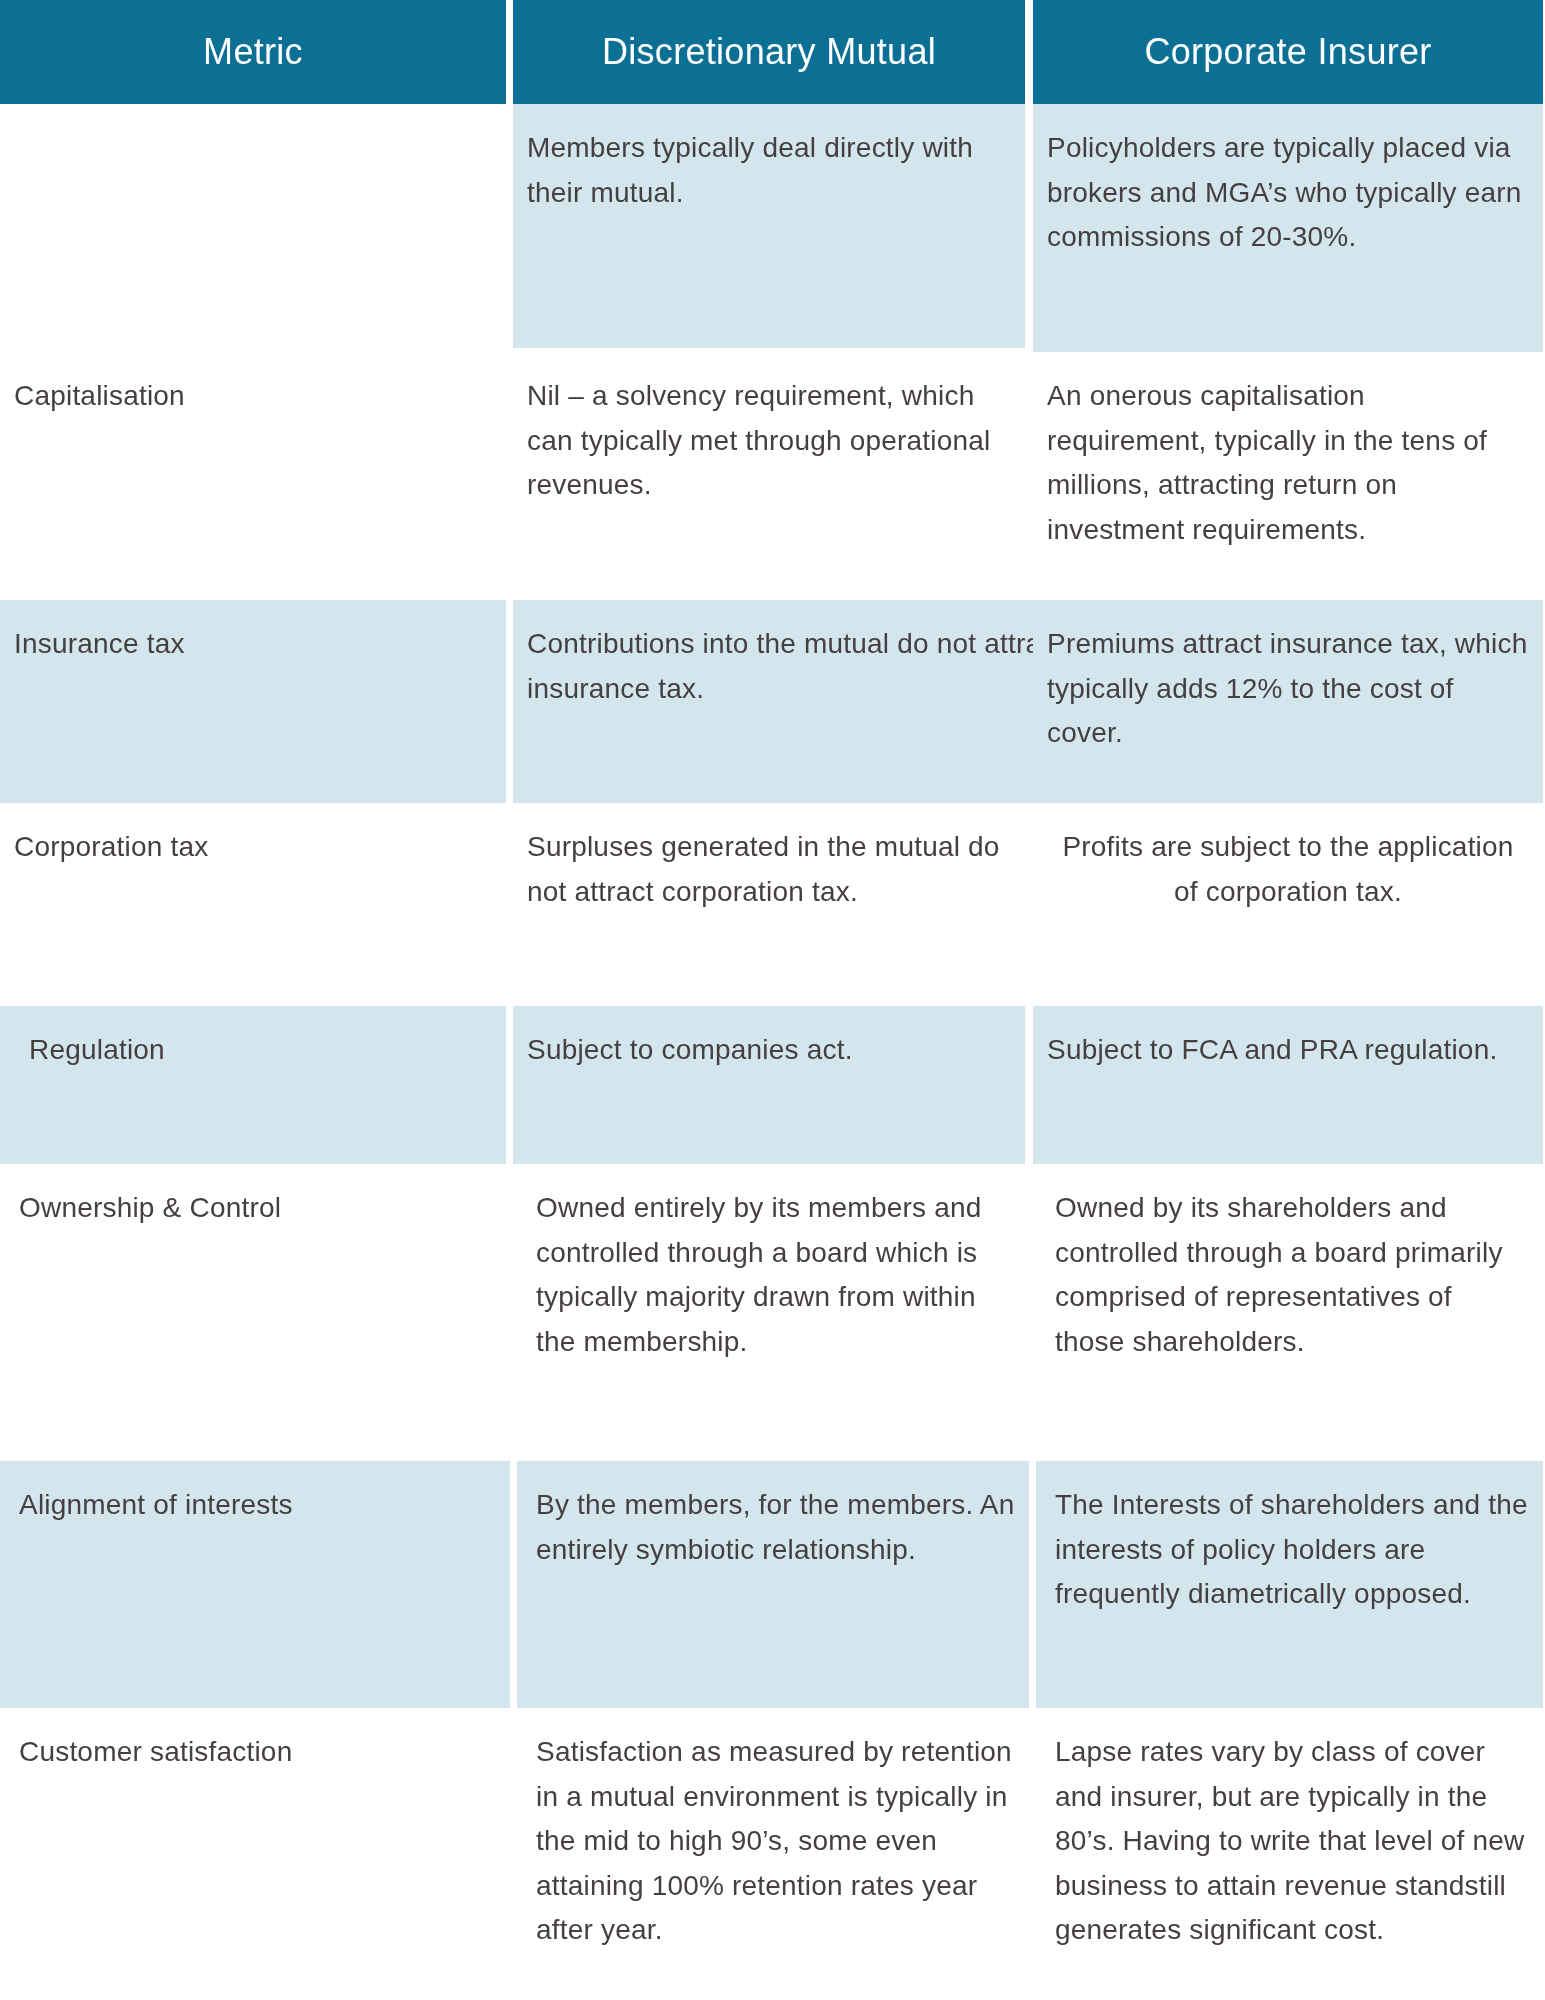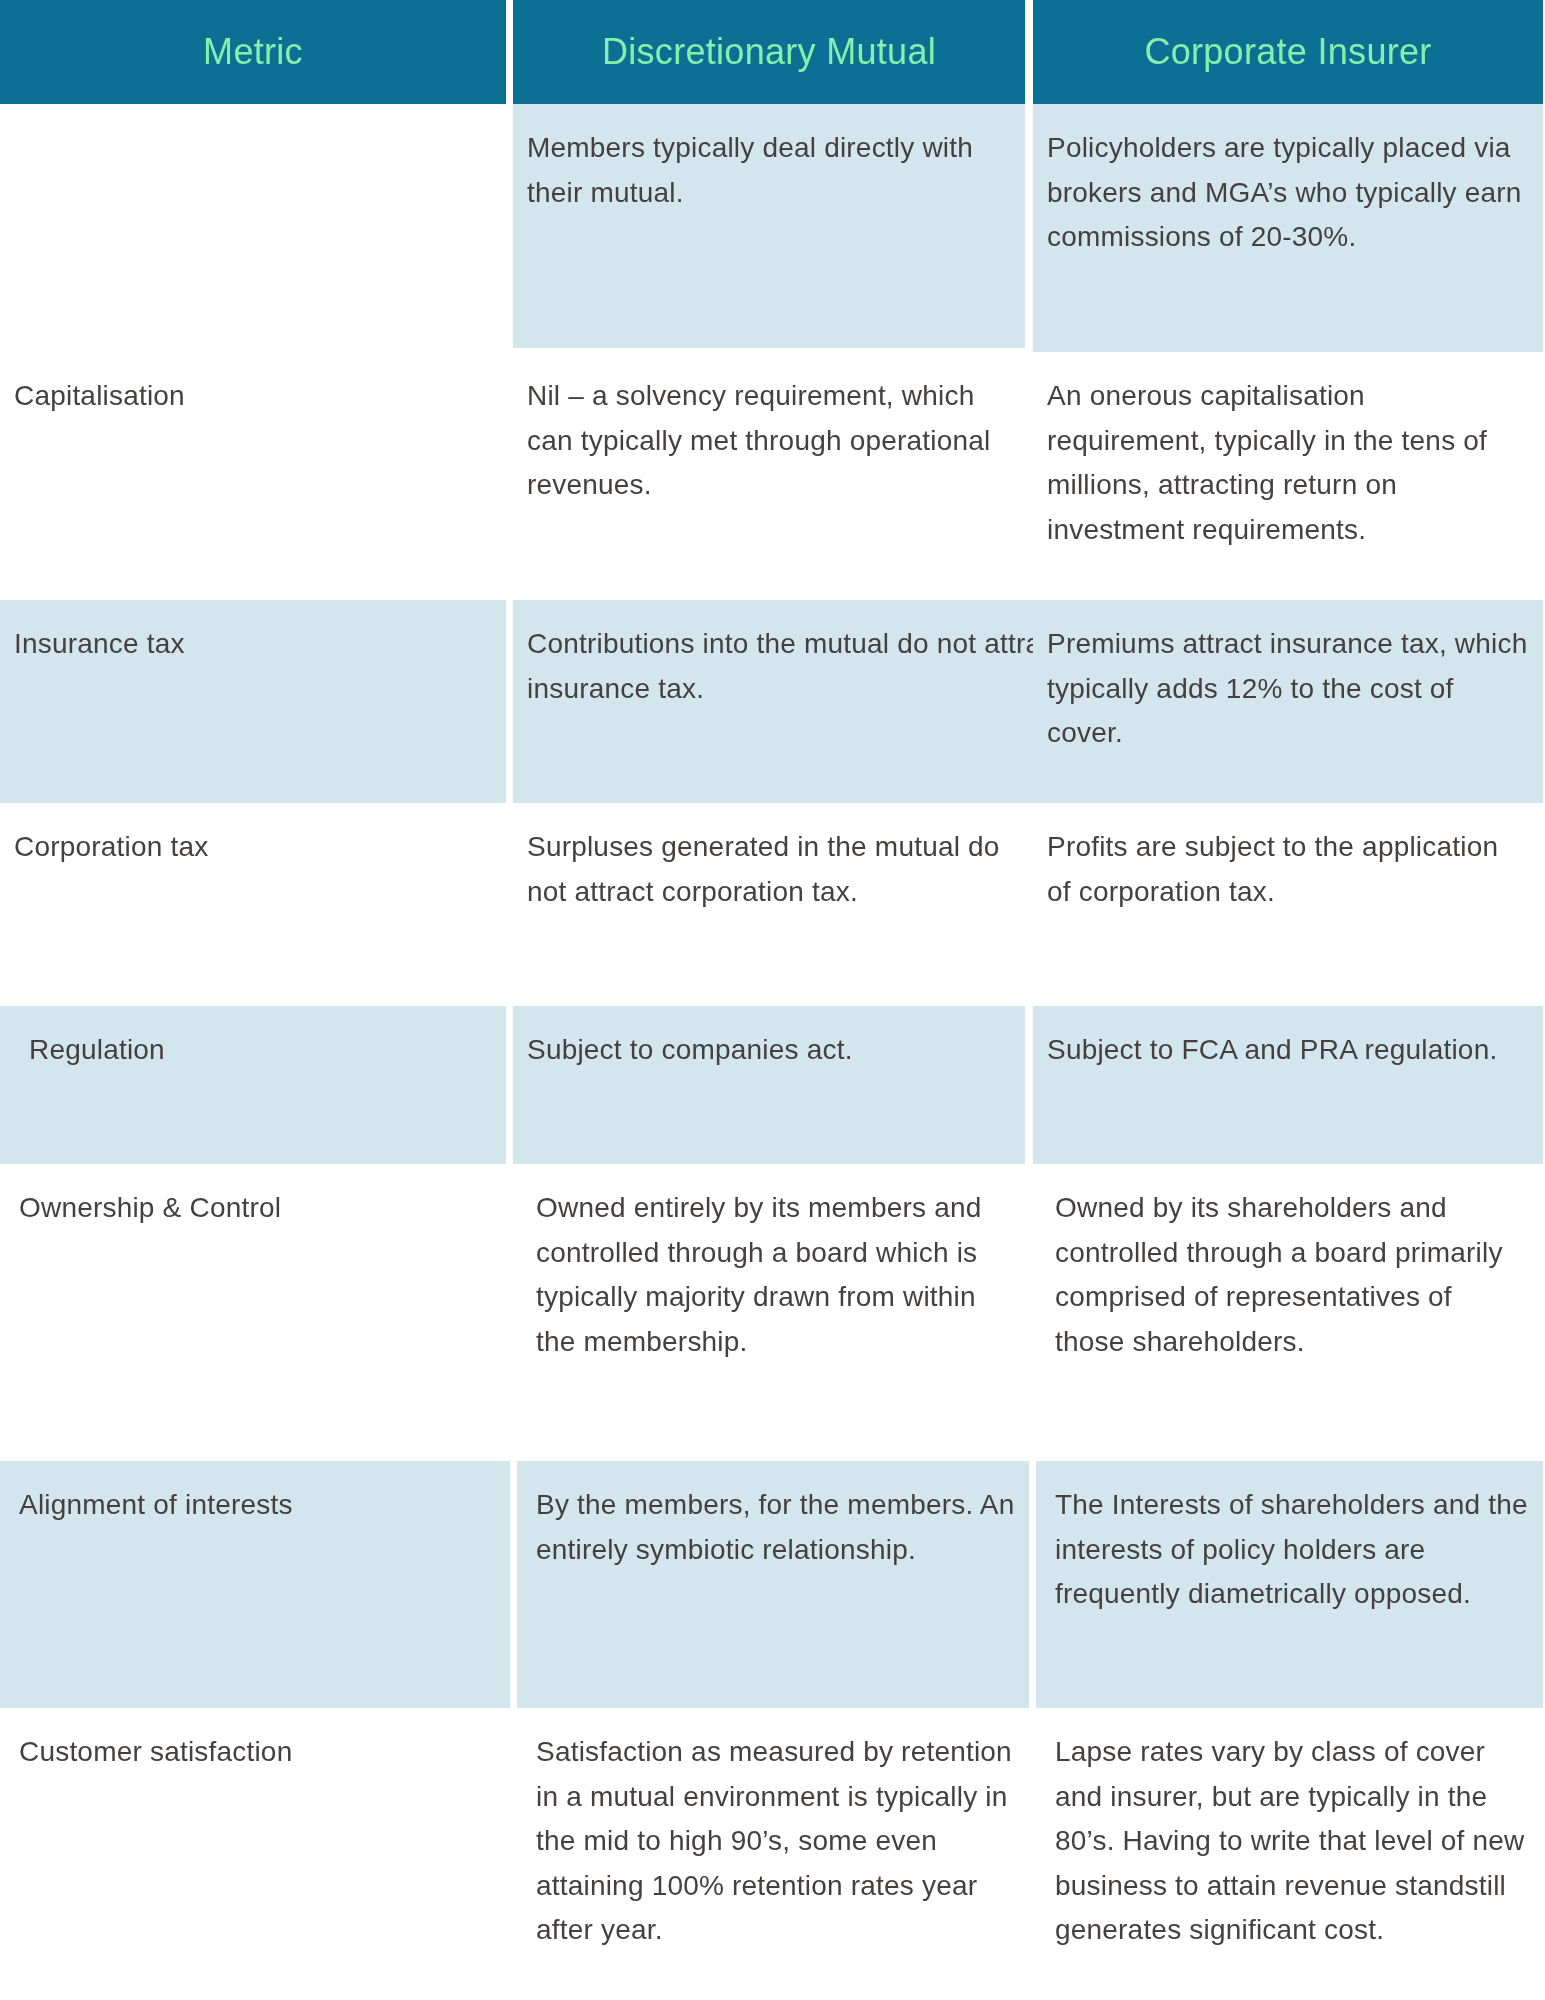--- a/index.html
+++ b/index.html
@@ -21,21 +21,21 @@
     }
     .cell {
       position: absolute;
       box-sizing: border-box;
       font-size: 28px;
       line-height: 44.5px;
       letter-spacing: 0.2px;
     }
     .hdr {
       background: #0c7095;
-      color: #86efac;
+      color: #ffffff;
       font-size: 36px;
       display: flex;
       align-items: center;
       justify-content: center;
       letter-spacing: 0.3px;
     }
     .shaded { background: #d3e5ed; }
     .plain { background: #ffffff; }
     .txt {
       padding: 22px 14px 0 14px;
@@ -63,21 +63,21 @@
   <div class="cell plain txt" style="left:0;top:352px;width:506px;height:248px;">Capitalisation</div>
   <div class="cell plain txt" style="left:513px;top:352px;width:512px;height:248px;">Nil – a solvency requirement, which can typically met through operational revenues.</div>
   <div class="cell plain txt" style="left:1033px;top:352px;width:510px;height:248px;">An onerous capitalisation requirement, typically in the tens of millions, attracting return on investment requirements.</div>
 
   <div class="cell shaded txt" style="left:0;top:600px;width:506px;height:203px;">Insurance tax</div>
   <div class="cell shaded txt" style="left:513px;top:600px;width:592px;height:203px;">Contributions into the mutual do not attract insurance tax.</div>
   <div class="cell shaded txt" style="left:1033px;top:600px;width:510px;height:203px;">Premiums attract insurance tax, which typically adds 12% to the cost of cover.</div>
 
   <div class="cell plain txt" style="left:0;top:803px;width:506px;height:203px;">Corporation tax</div>
   <div class="cell plain txt" style="left:513px;top:803px;width:512px;height:203px;">Surpluses generated in the mutual do not attract corporation tax.</div>
-  <div class="cell plain txt" style="left:1033px;top:803px;width:510px;height:203px;">Profits are subject to the application of corporation tax.</div>
+  <div class="cell plain txt" style="left:1033px;top:803px;width:510px;height:203px;text-align:center;">Profits are subject to the application of corporation tax.</div>
 
   <div class="cell shaded txt" style="left:0;top:1006px;width:506px;height:158px;padding-left:29px;">Regulation</div>
   <div class="cell shaded txt" style="left:513px;top:1006px;width:512px;height:158px;">Subject to companies act.</div>
   <div class="cell shaded txt" style="left:1033px;top:1006px;width:510px;height:158px;">Subject to FCA and PRA regulation.</div>
 
   <div class="cell plain txt lower" style="left:0;top:1164px;width:510px;height:297px;">Ownership &amp; Control</div>
   <div class="cell plain txt lower" style="left:517px;top:1164px;width:512px;height:297px;">Owned entirely by its members and controlled through a board which is typically majority drawn from within the membership.</div>
   <div class="cell plain txt lower" style="left:1036px;top:1164px;width:507px;height:297px;">Owned by its shareholders and controlled through a board primarily comprised of representatives of those shareholders.</div>
 
   <div class="cell shaded txt lower" style="left:0;top:1461px;width:510px;height:247px;">Alignment of interests</div>

